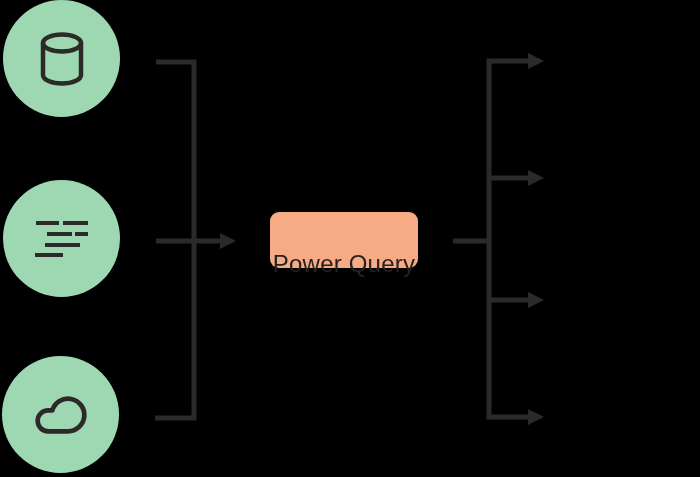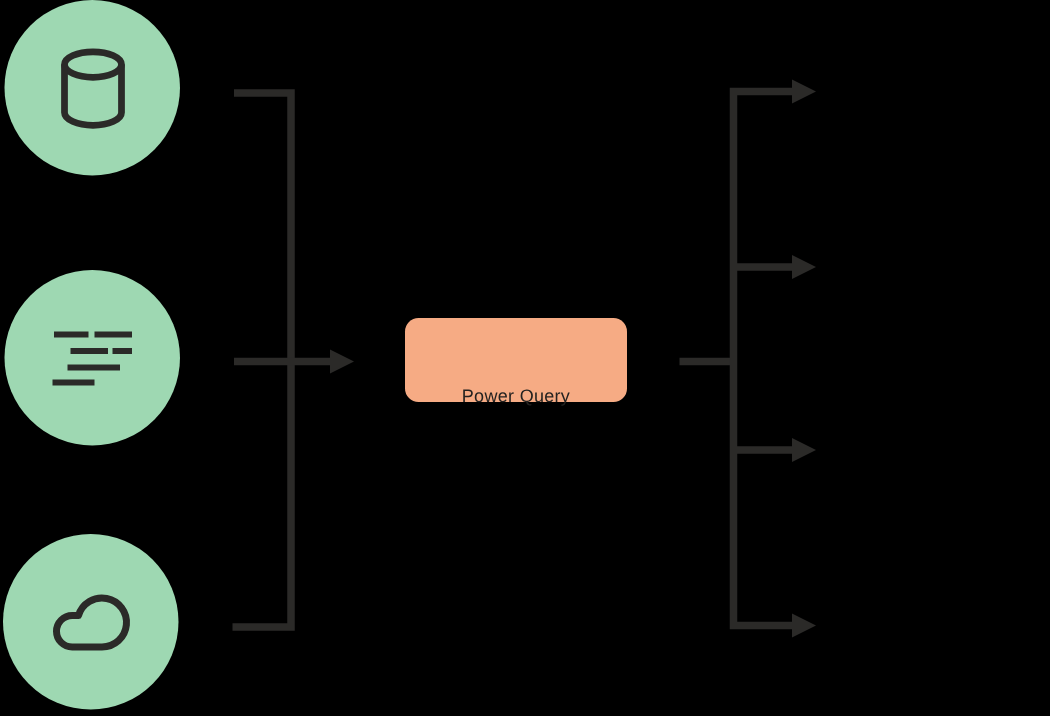--- a/index.html
+++ b/index.html
@@ -28,21 +28,21 @@
   .bar-r4{left:0;top:32px;width:28px;}
   .connectors{position:absolute;left:0;top:0;}
   .connectors path{stroke:var(--line,#2B2A28);stroke-width:5;fill:none;}
   .connectors polygon{fill:var(--line,#2B2A28);}
   .center-node{
     position:absolute;left:270px;top:212px;width:148px;height:56px;
     background:var(--node-fill,#F6AB84);border-radius:9px;
     display:flex;align-items:center;justify-content:center;
   }
   .center-node .label{
-    font-size:12px;color:var(--node-text,#242220);letter-spacing:0.2px;margin-top:48px;
+    font-size:24px;color:var(--node-text,#242220);letter-spacing:0.2px;margin-top:48px;
   }
 </style>
 </head>
 <body>
 
 <div class="canvas">
 
   <div class="source-circle circle-db">
     <svg width="44" height="54" viewBox="0 0 44 54">
       <ellipse class="icon-stroke" cx="22" cy="11" rx="19" ry="8.5" stroke-width="4.5"></ellipse>

